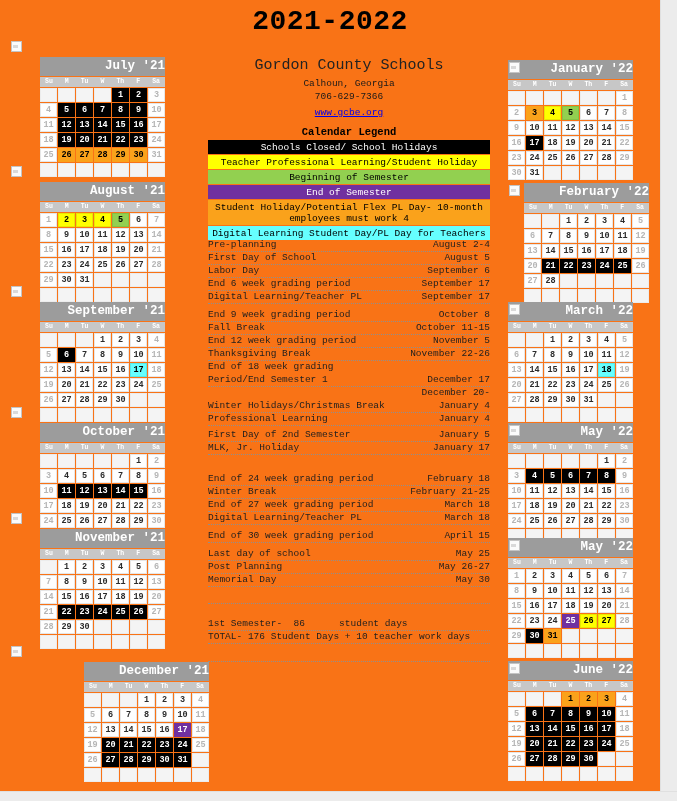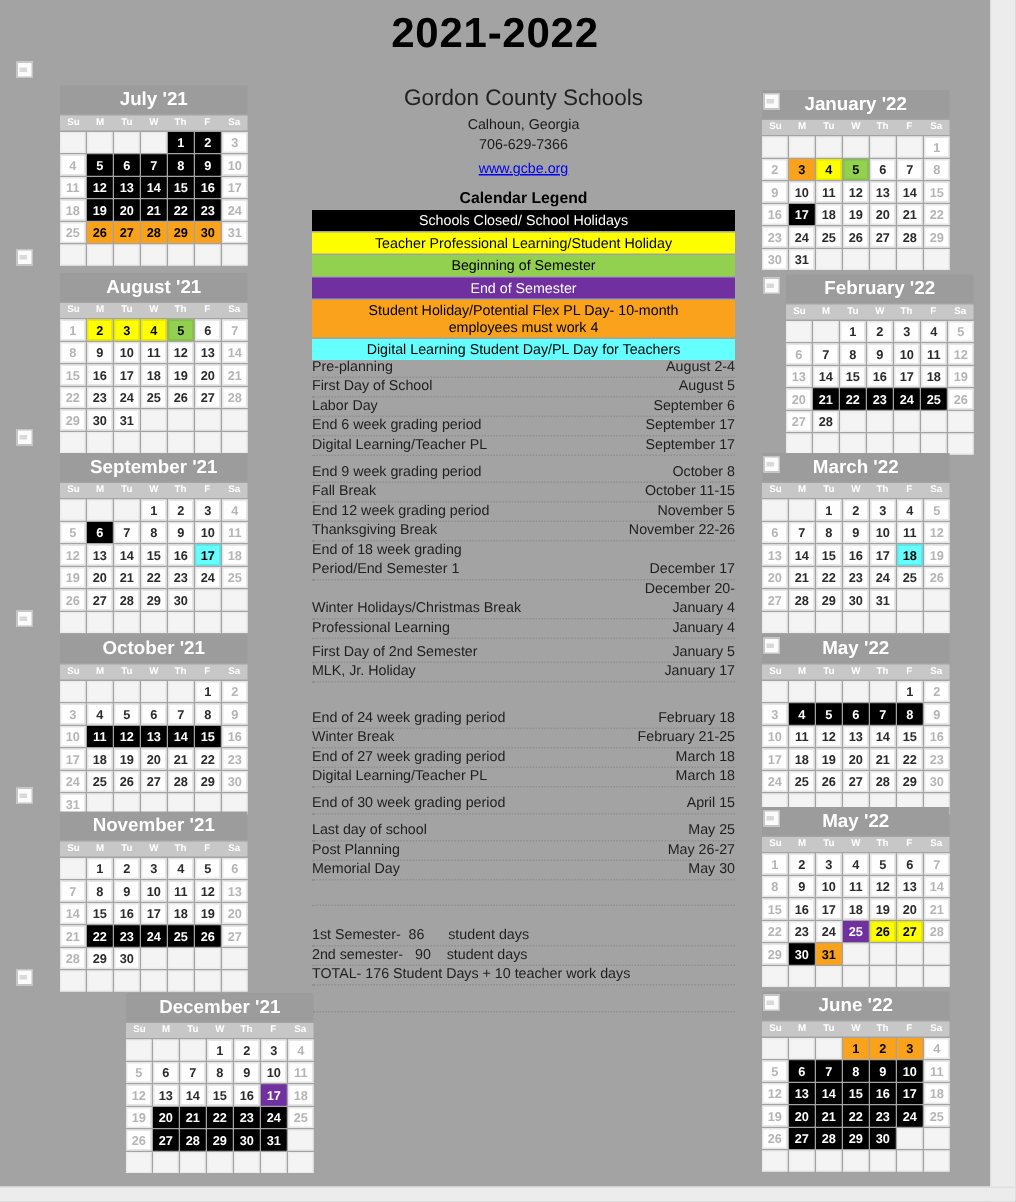--- a/index.html
+++ b/index.html
@@ -1,17 +1,17 @@
 <!DOCTYPE html>
 <html><head>
 <meta charset="utf-8">
 <style>
   html,body{margin:0;padding:0;background:#fff;}
-  .page{position:relative;width:677px;height:801px;background:#a3a3a3;overflow:hidden;
-        font-family:Liberation Sans, sans-serif;color:#1a1a1a;}
+  .page{position:relative;width:677px;height:801px;background:#f97316;overflow:hidden;
+        font-family:Liberation Mono, monospace;color:#1a1a1a;}
   
   .edge-right{position:absolute;left:660px;top:0;width:17px;height:801px;background:#ececec;border-left:1px solid #e0e0e0;}
   .edge-bottom{position:absolute;left:0;top:791px;width:677px;height:10px;background:#ececec;border-top:1px solid #e0e0e0;}
   
   .big-title{position:absolute;left:0;top:6px;width:660px;text-align:center;
              font-size:28px;font-weight:bold;letter-spacing:.5px;color:#000;}
   .school{position:absolute;left:208px;top:57px;width:282px;text-align:center;}
   .school-name{font-size:15px;color:#222;}
   .school-city{font-size:9.5px;margin-top:4px;}
   .school-phone{font-size:9.5px;margin-top:2px;}
@@ -25,21 +25,21 @@
   .ev{display:flex;justify-content:space-between;height:13px;line-height:11.5px;
       border-bottom:1px dotted #8f8f8f;box-sizing:border-box;padding-bottom:1px;}
   .ev.nb{border-bottom:none;}
   .ev-label{white-space:pre;}
   .ev-date{text-align:right;white-space:pre;}
   .gap{height:6px;}
   .blank{border-bottom:1px dotted #8f8f8f;box-sizing:border-box;}
   
   .month{position:absolute;width:125px;}
   .month-title{height:19px;background:#9c9c9c;color:#fff;font-weight:bold;font-size:12.5px;
-               text-align:center;line-height:19px;}
+               text-align:right;line-height:19px;}
   .dow{display:grid;grid-template-columns:repeat(7,1fr);height:10px;background:#c7c7c7;margin-top:1px;}
   .dh{color:#fff;font-weight:bold;font-size:6.5px;text-align:center;line-height:10px;}
   .mgrid{display:grid;grid-template-columns:repeat(7,17px);grid-auto-rows:14px;gap:1px;margin-top:1px;}
   .day{background:#fefefe;border:1px solid #e6e6e6;box-sizing:border-box;
        font-size:8.5px;font-weight:bold;color:#2b2b2b;
        display:flex;align-items:center;justify-content:center;}
   .day.empty{background:#f4f4f4;border-color:#ececec;}
   .day.wknd{color:#b5b5b5;}
   .day.mk-closed{background:#000;border-color:#000;color:#fff;}
   .day.mk-flex{background:#FAA21B;border-color:#FAA21B;color:#000;}
@@ -181,24 +181,20 @@
         <span class="ev-date">May 30</span>
       </div>
       <div class="gap" style="height: 4px;"></div>
       <div class="blank" style="height: 13px;"></div>
       <div class="gap" style="height: 14px;"></div>
       <div class="ev">
         <span class="ev-label">1st Semester-  86      student days</span>
         <span class="ev-date"></span>
       </div>
       <div class="ev">
-        <span class="ev-label">2nd semester-   90    student days</span>
-        <span class="ev-date"></span>
-      </div>
-      <div class="ev">
         <span class="ev-label">TOTAL- 176 Student Days + 10 teacher work days</span>
         <span class="ev-date"></span>
       </div>
       <div class="gap" style="height: 8px;"></div>
       <div class="blank" style="height: 10px;"></div>
     </div>
 
   <div id="months">
       <div class="month side-left" style="left: 40px; top: 57px;">
         <div class="bimg"></div>
@@ -421,21 +417,21 @@
           <div class="day wknd">30</div>
           <div class="day wknd">31</div>
           <div class="day empty"></div>
           <div class="day empty"></div>
           <div class="day empty"></div>
           <div class="day empty"></div>
           <div class="day empty"></div>
           <div class="day empty"></div>
         </div>
       </div>
-      <div class="month side-left" style="left: 40px; top: 541px;">
+      <div class="month side-left" style="left: 40px; top: 529px;">
         <div class="bimg"></div>
         <div class="month-title">November '21</div>
         <div class="dow">
           <span class="dh">Su</span>
           <span class="dh">M</span>
           <span class="dh">Tu</span>
           <span class="dh">W</span>
           <span class="dh">Th</span>
           <span class="dh">F</span>
           <span class="dh">Sa</span>

